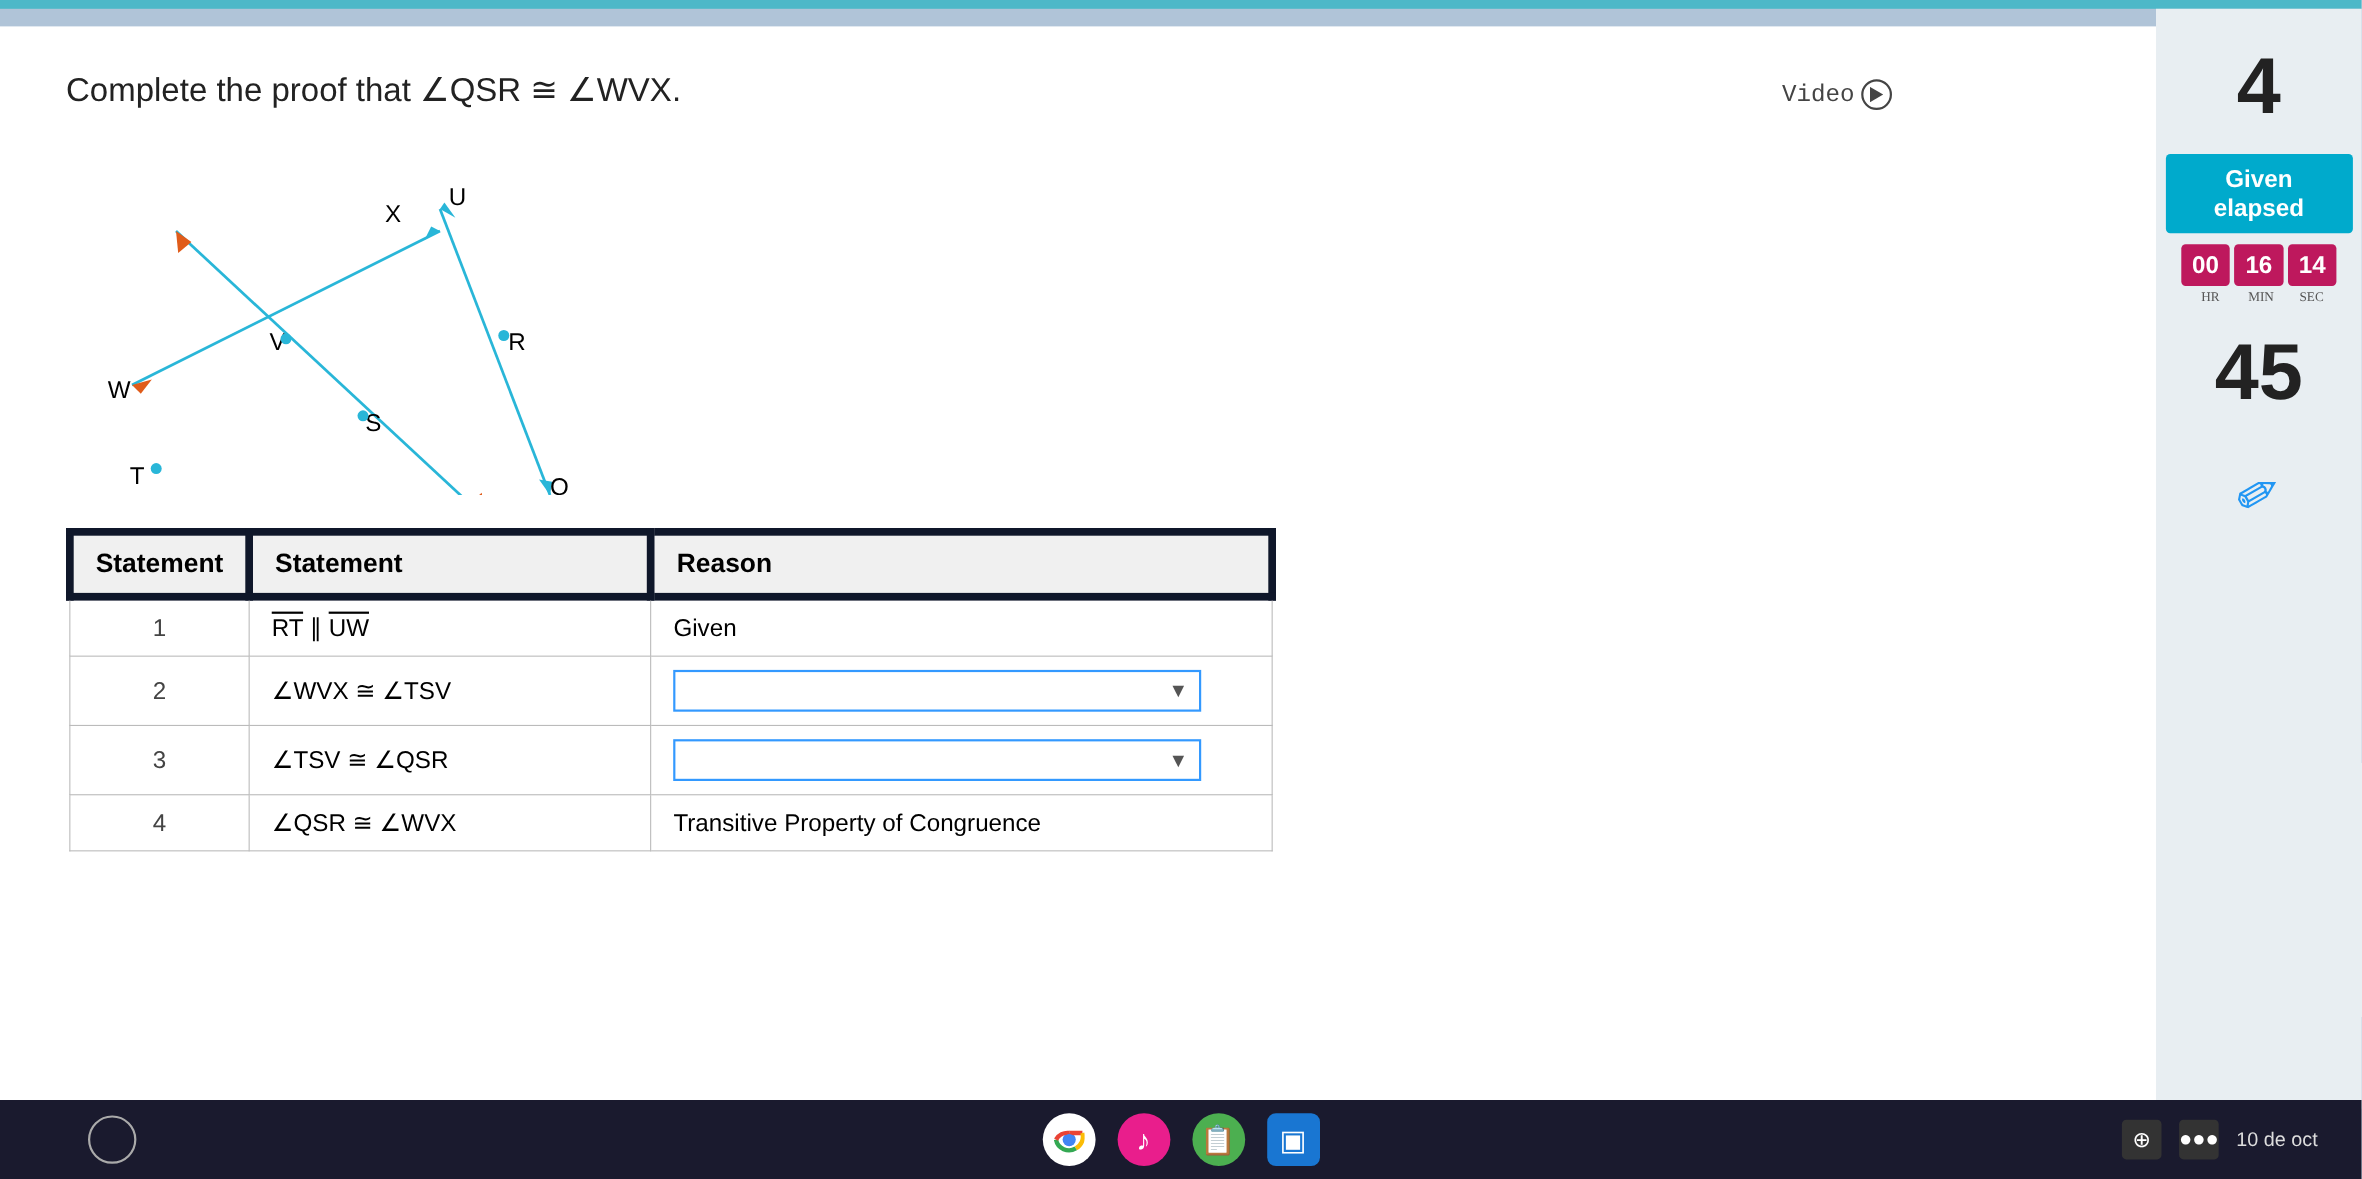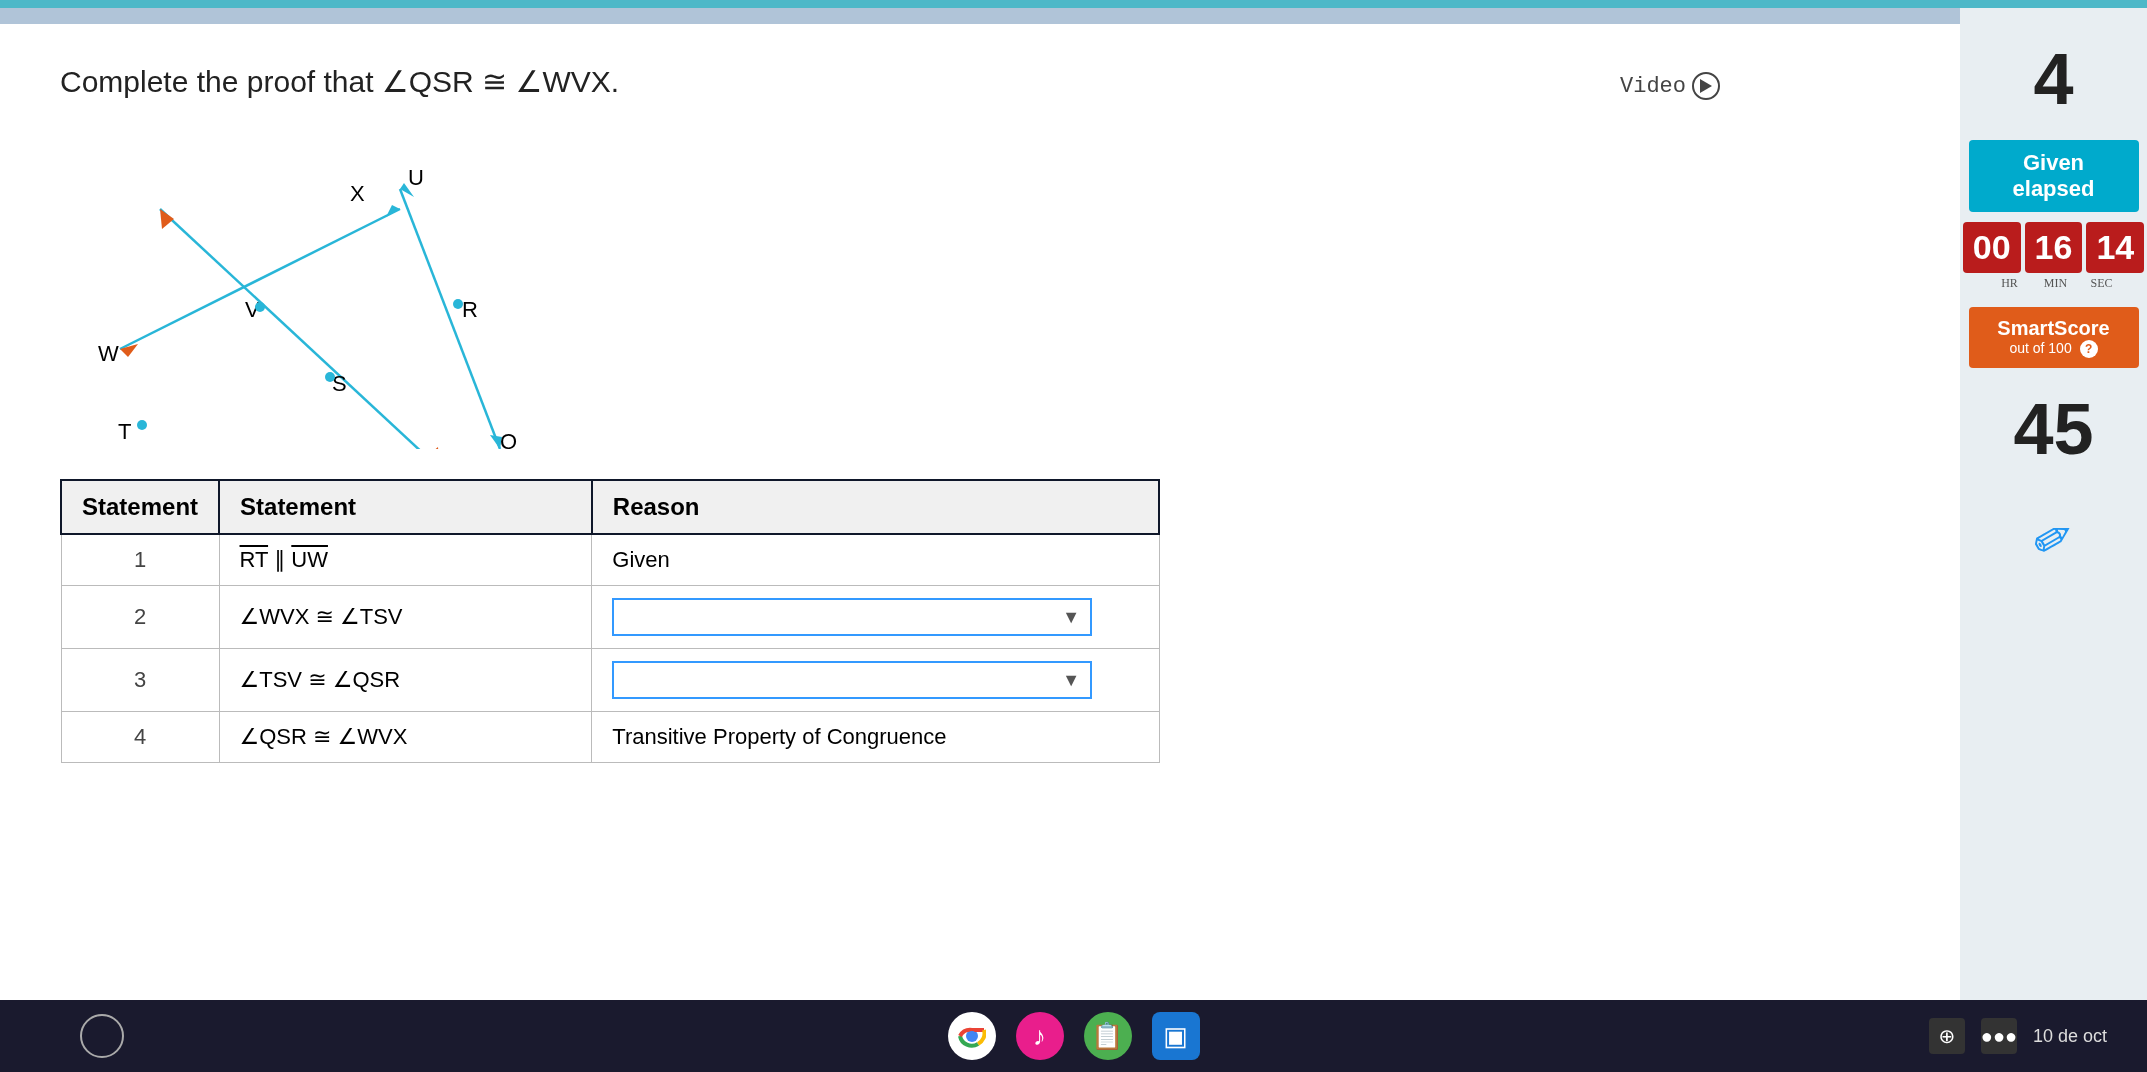--- a/index.html
+++ b/index.html
@@ -80,23 +80,23 @@
     }
 
     .time-display {
       display: flex;
       gap: 4px;
       margin-top: 10px;
       align-items: flex-start;
     }
 
     .time-box {
-      background: #b91c1c;
-      color: white;
-      font-size: 34px;
+      background: #be185d;
+      color: white;
+      font-size: 22px;
       font-weight: bold;
       padding: 6px 10px;
       border-radius: 4px;
       min-width: 44px;
       text-align: center;
     }
 
     .time-labels {
       display: flex;
       gap: 8px;
@@ -187,21 +187,21 @@
 
     
     .proof-table {
       border-collapse: collapse;
       width: 1100px;
       font-size: 22px;
     }
 
     .proof-table th {
       background: #f0f0f0;
-      border: 2px solid #0f172a;
+      border: 7px solid #0f172a;
       padding: 12px 20px;
       text-align: left;
       font-weight: bold;
       font-size: 24px;
     }
 
     .proof-table td {
       border: 1px solid #bbb;
       padding: 12px 20px;
       vertical-align: middle;
@@ -452,27 +452,20 @@
     <div class="time-box">00</div>
     <div class="time-box">16</div>
     <div class="time-box">14</div>
   </div>
   <div class="time-labels">
     <span class="time-label">HR</span>
     <span class="time-label">MIN</span>
     <span class="time-label">SEC</span>
   </div>
 
-  <div class="smartscore-btn">
-    <div>SmartScore</div>
-    <div class="smartscore-sub">
-      <span>out of 100</span>
-      <span style="margin-left:4px; background:#fff; color:#e05c1a; border-radius:50%; width:18px; height:18px; display:inline-flex; align-items:center; justify-content:center; font-size:12px; font-weight:bold;">?</span>
-    </div>
-  </div>
 
   <div class="smartscore-value">45</div>
 
   <div class="pencil-icon">✏</div>
 
 </div>
 
 <div class="taskbar">
   <div class="taskbar-icon chrome">
     <svg width="28" height="28" viewBox="0 0 28 28">

